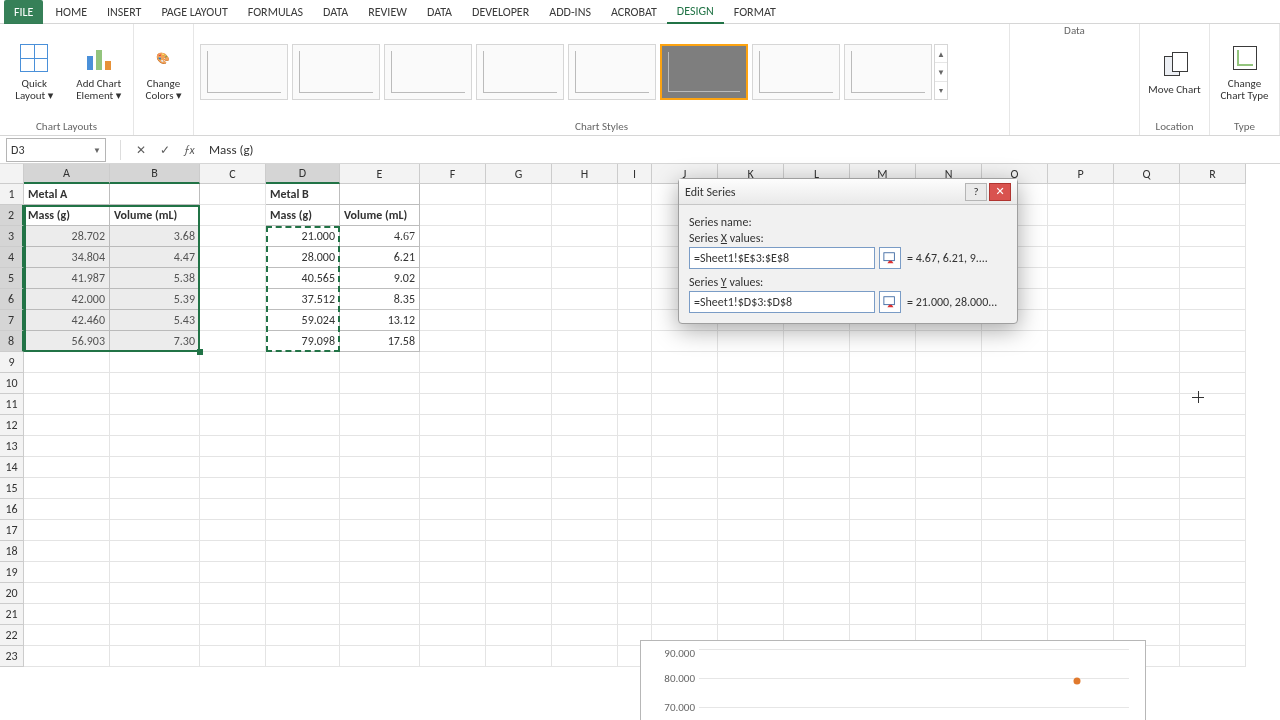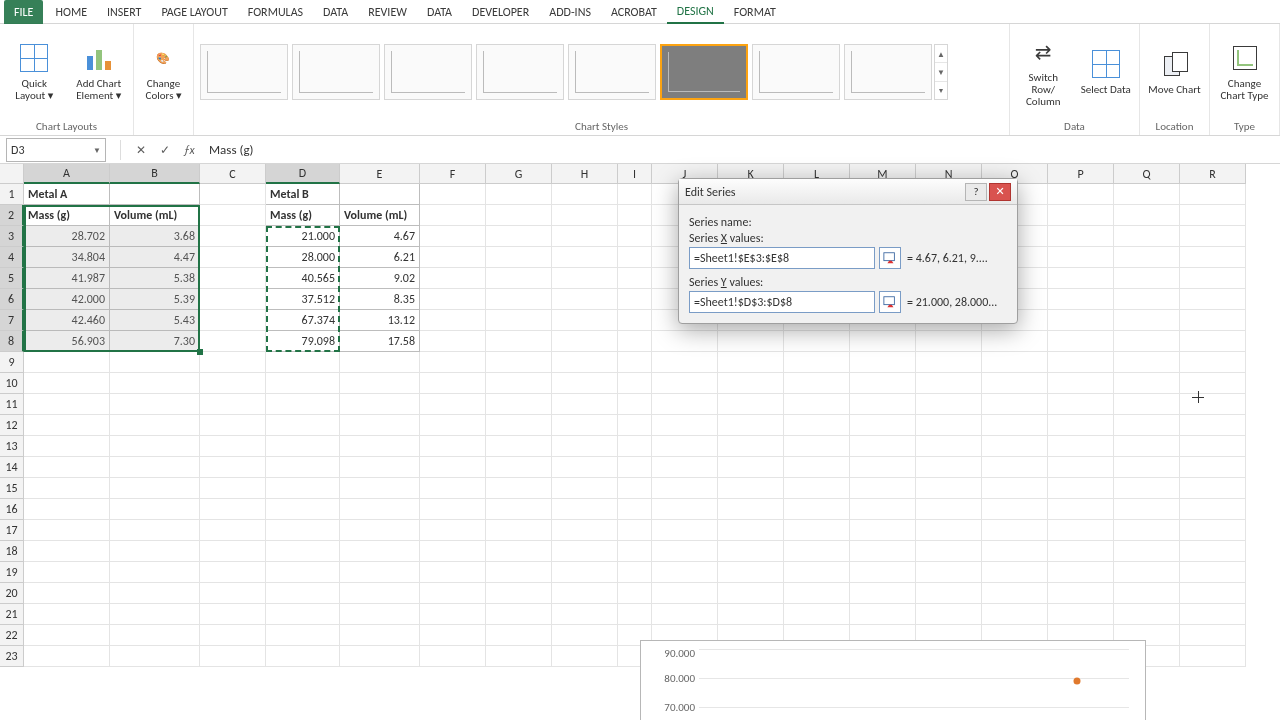--- a/index.html
+++ b/index.html
@@ -175,34 +175,20 @@
         <div class="gallery-spin">
           <div>▲</div>
           <div>▼</div>
           <div>▾</div>
         </div>
       </div>
     </div>
     <div class="label">Chart Styles</div>
   </div>
   <div class="rgroup" style="width:130px;">
-    <div class="body">
-      <div class="bigbtn">
-        <div class="ico">
-            <div class="ico-swap"></div>
-          </div>
-        <div class="txt">Switch Row/ Column</div>
-        </div>
-      <div class="bigbtn">
-        <div class="ico">
-            <div class="ico-grid"></div>
-          </div>
-        <div class="txt">Select Data</div>
-        </div>
-    </div>
     <div class="label">Data</div>
   </div>
   <div class="rgroup" style="width:70px;">
     <div class="body">
       <div class="bigbtn">
         <div class="ico">
             <div class="ico-loc"></div>
           </div>
         <div class="txt">Move Chart</div>
         </div>
@@ -322,21 +308,21 @@
         <div class="cell" style="width: 66px;"></div>
         <div class="cell" style="width: 66px;"></div>
         <div class="cell" style="width: 66px;"></div>
         <div class="cell" style="width: 66px;"></div>
       </div>
       <div class="row">
         <div class="cell r" style="width: 86px; border-color: rgb(189, 189, 189);">28.702</div>
         <div class="cell r" style="width: 90px; border-color: rgb(189, 189, 189);">3.68</div>
         <div class="cell" style="width: 66px;"></div>
         <div class="cell r" style="width: 74px; border-color: rgb(189, 189, 189);">21.000</div>
-        <div class="cell r" style="width: 80px; border-color: rgb(189, 189, 189);">4.67</div>
+        <div class="cell r" style="width: 80px; border-color: rgb(189, 189, 189); font-family: Liberation Serif, serif;">4.67</div>
         <div class="cell" style="width: 66px;"></div>
         <div class="cell" style="width: 66px;"></div>
         <div class="cell" style="width: 66px;"></div>
         <div class="cell" style="width: 34px;"></div>
         <div class="cell" style="width: 66px;"></div>
         <div class="cell" style="width: 66px;"></div>
         <div class="cell" style="width: 66px;"></div>
         <div class="cell" style="width: 66px;"></div>
         <div class="cell" style="width: 66px;"></div>
         <div class="cell" style="width: 66px;"></div>
@@ -401,21 +387,21 @@
         <div class="cell" style="width: 66px;"></div>
         <div class="cell" style="width: 66px;"></div>
         <div class="cell" style="width: 66px;"></div>
         <div class="cell" style="width: 66px;"></div>
         <div class="cell" style="width: 66px;"></div>
       </div>
       <div class="row">
         <div class="cell r" style="width: 86px; border-color: rgb(189, 189, 189);">42.460</div>
         <div class="cell r" style="width: 90px; border-color: rgb(189, 189, 189);">5.43</div>
         <div class="cell" style="width: 66px;"></div>
-        <div class="cell r" style="width: 74px; border-color: rgb(189, 189, 189);">67.374</div>
+        <div class="cell r" style="width: 74px; border-color: rgb(189, 189, 189);">59.024</div>
         <div class="cell r" style="width: 80px; border-color: rgb(189, 189, 189);">13.12</div>
         <div class="cell" style="width: 66px;"></div>
         <div class="cell" style="width: 66px;"></div>
         <div class="cell" style="width: 66px;"></div>
         <div class="cell" style="width: 34px;"></div>
         <div class="cell" style="width: 66px;"></div>
         <div class="cell" style="width: 66px;"></div>
         <div class="cell" style="width: 66px;"></div>
         <div class="cell" style="width: 66px;"></div>
         <div class="cell" style="width: 66px;"></div>

